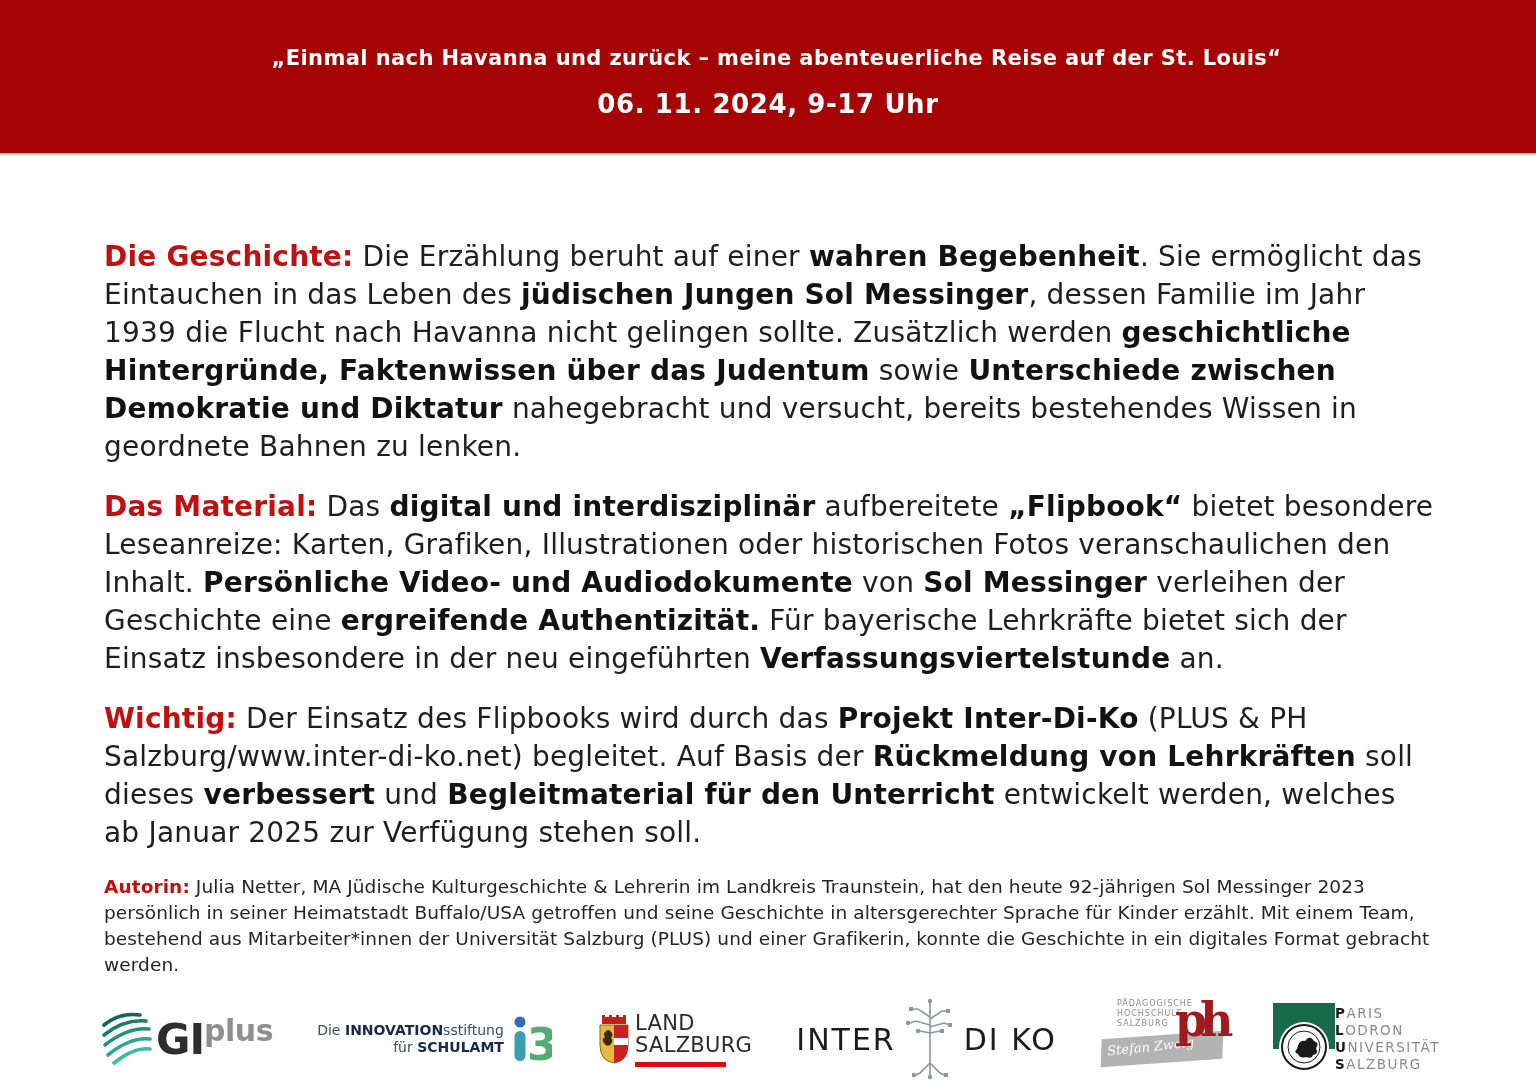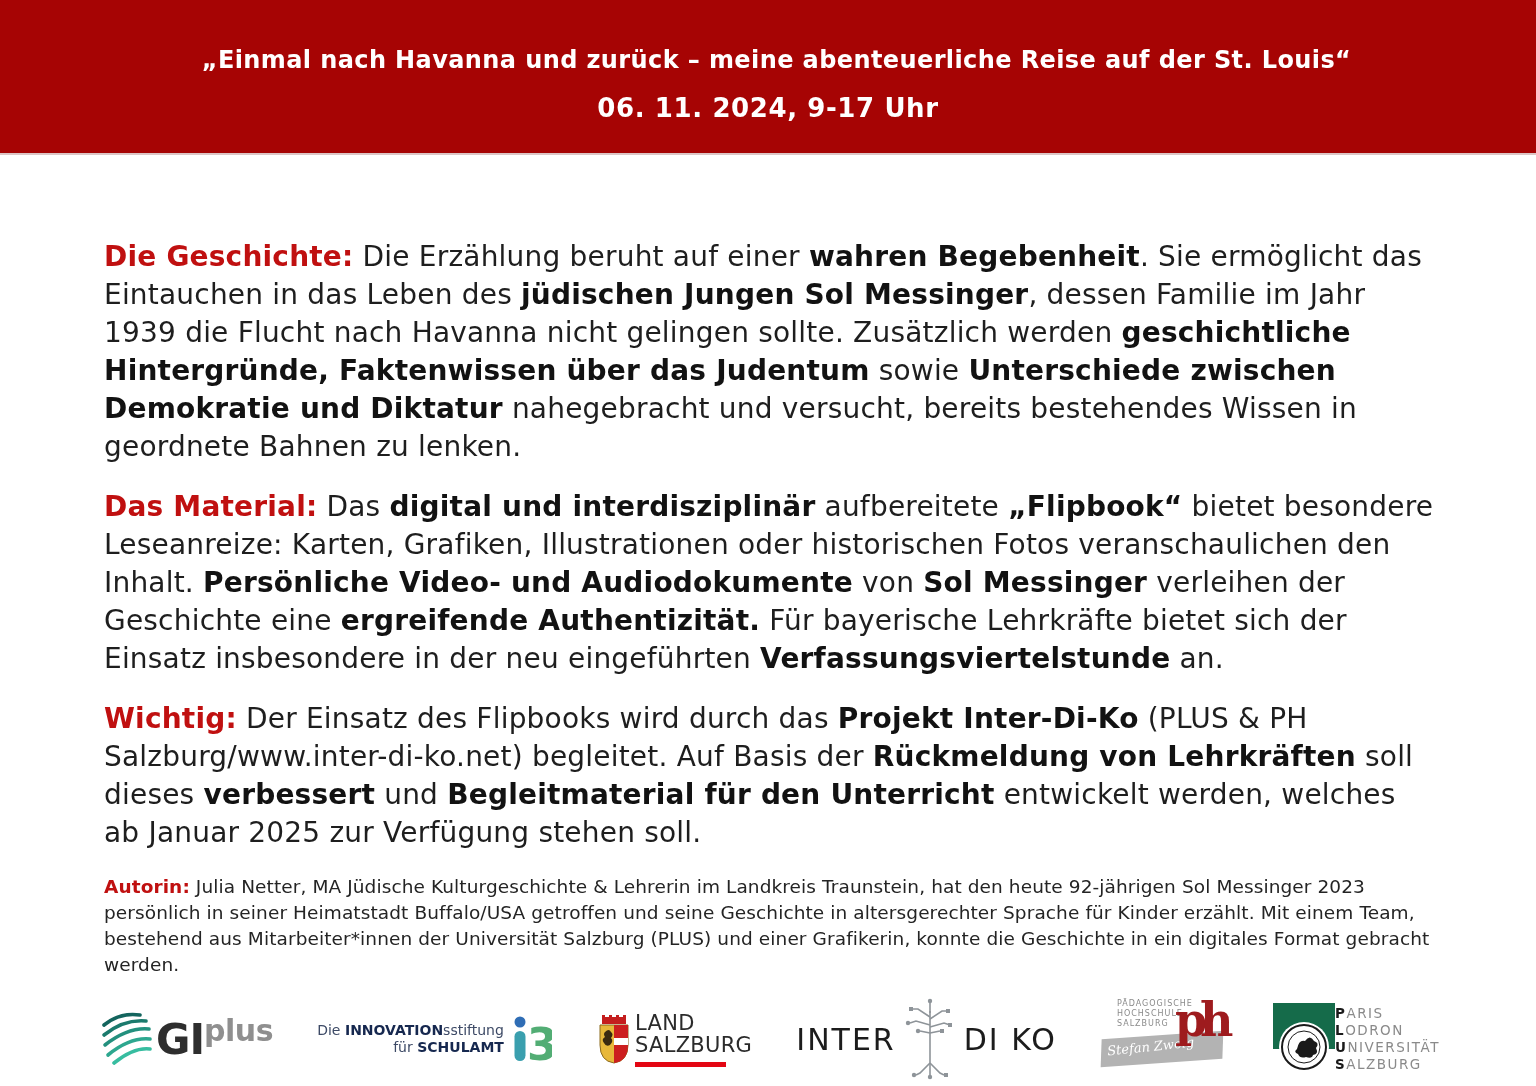--- a/index.html
+++ b/index.html
@@ -3,21 +3,21 @@
 <meta charset="utf-8">
 <style>
   html,body{margin:0;padding:0;background:#ffffff;}
   .page{position:relative;width:1536px;height:1086px;background:#ffffff;overflow:hidden;
         font-family:"DejaVu Sans",sans-serif;color:#1e1e1e;}
 
   
   .banner{position:absolute;top:0;left:0;width:1536px;height:155px;
           background:var(--banner,#a60404);color:#ffffff;text-align:center;
           border-bottom:2px solid #dcc6c6;box-sizing:border-box;}
-  .banner .t1{padding-top:46px;font-size:24px;font-weight:bold;letter-spacing:.4px;padding-left:17px;}
+  .banner .t1{padding-top:46px;font-size:21px;font-weight:bold;letter-spacing:.4px;padding-left:17px;}
   .banner .t2{margin-top:19px;font-size:26px;font-weight:bold;letter-spacing:.6px;}
 
   
   .content{position:absolute;top:238px;left:104px;width:1330px;}
   .para{font-size:28px;line-height:38px;margin:0 0 22px 0;color:#1e1e1e;letter-spacing:.2px;}
   .para.small{font-size:18.5px;line-height:26px;margin-top:21px;color:#242424;letter-spacing:.1px;}
   .lead{color:var(--lead,#c01010);font-weight:bold;}
   .bold{font-weight:bold;color:#121212;}
 
   

